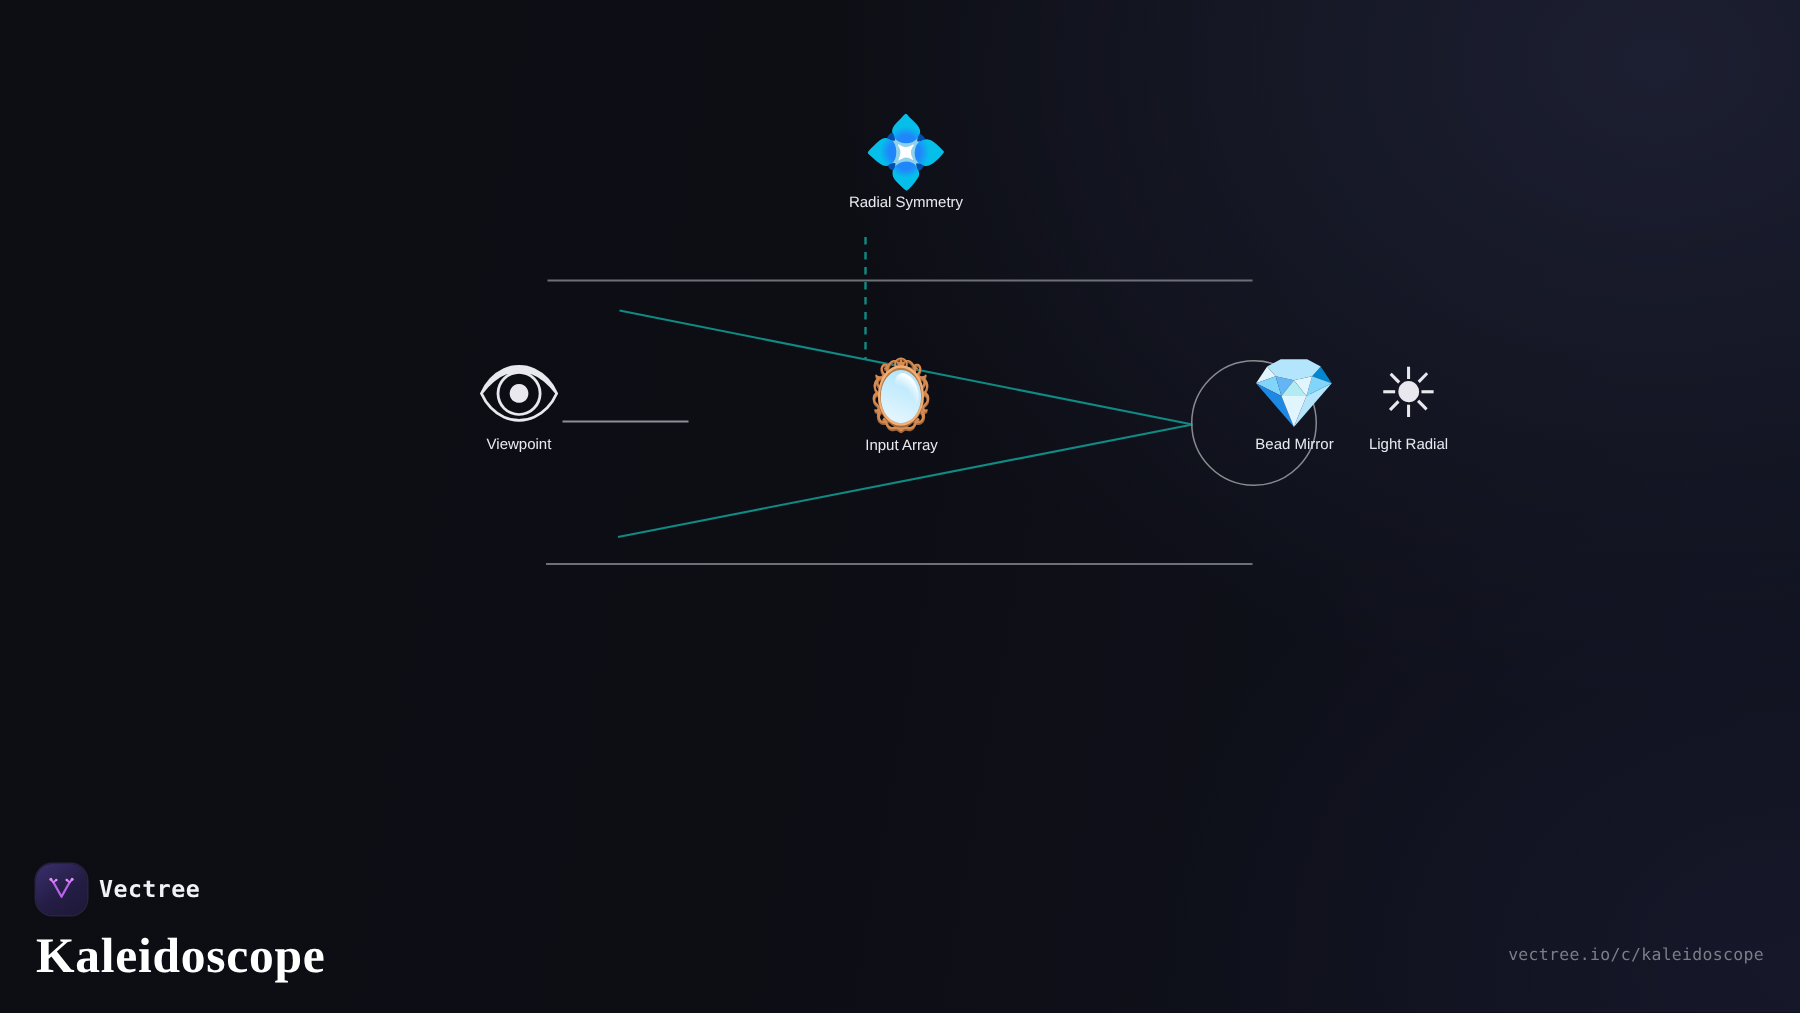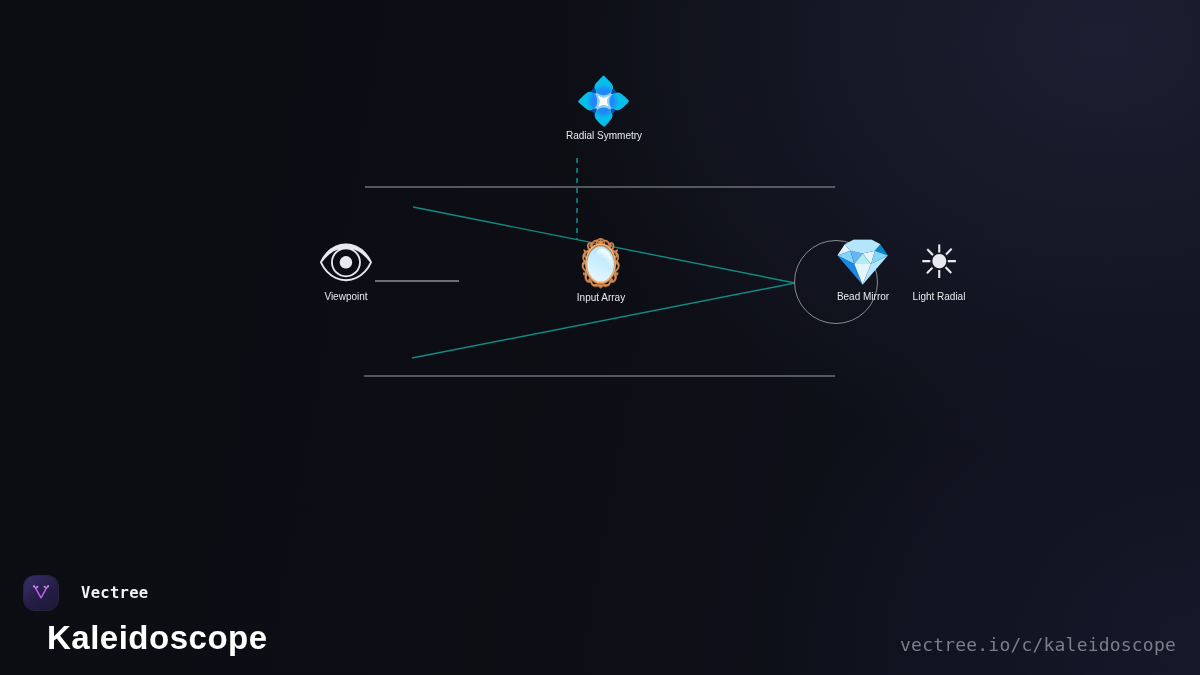--- a/index.html
+++ b/index.html
@@ -56,41 +56,40 @@
   }
   .node-ring {
     position:absolute;
     border:1.4px solid #8a8a90;
     border-radius:50%;
     z-index:2;
   }
 
   
   #branding { position:absolute; left:24px; bottom:18px; z-index:8; }
-  #brand-row { display:flex; align-items:center; gap:23px; margin-bottom:9px; }
+  #brand-row { display:flex; align-items:center; gap:8px; margin-bottom:9px; }
   #brand-logo {
     width:34px; height:34px; border-radius:11px;
     background:linear-gradient(145deg,#3a2f6e 0%,#241d44 55%,#1d1838 100%);
     display:flex; align-items:center; justify-content:center;
     box-shadow:0 0 0 1px rgba(150,110,230,.22);
   }
   #brand-name {
     font-family:"DejaVu Sans Mono", monospace;
     font-size:15.5px; font-weight:700; letter-spacing:.3px; color:#f2f2f6;
   }
   #project-title {
-    font-family:Liberation Sans, sans-serif;
+    font-family:Liberation Serif, serif;
     font-size:33px; font-weight:700; letter-spacing:.5px; color:#ffffff;
     line-height:38px;
-    margin-left:23px;
   }
   #footer-url {
-    position:absolute; right:24px; bottom:20px; z-index:8;
+    position:absolute; right:24px; bottom:32px; z-index:8;
     font-family:"DejaVu Sans Mono", monospace;
-    font-size:18px; color:#7b7d88; letter-spacing:.2px;
+    font-size:11px; color:#7b7d88; letter-spacing:.2px;
   }
 </style>
 </head>
 <body>
 
 <div id="bg-gradient-c"></div>
 <div id="bg-gradient-a"></div>
 <div id="bg-gradient-b"></div>
 
 <div id="graph-canvas">

